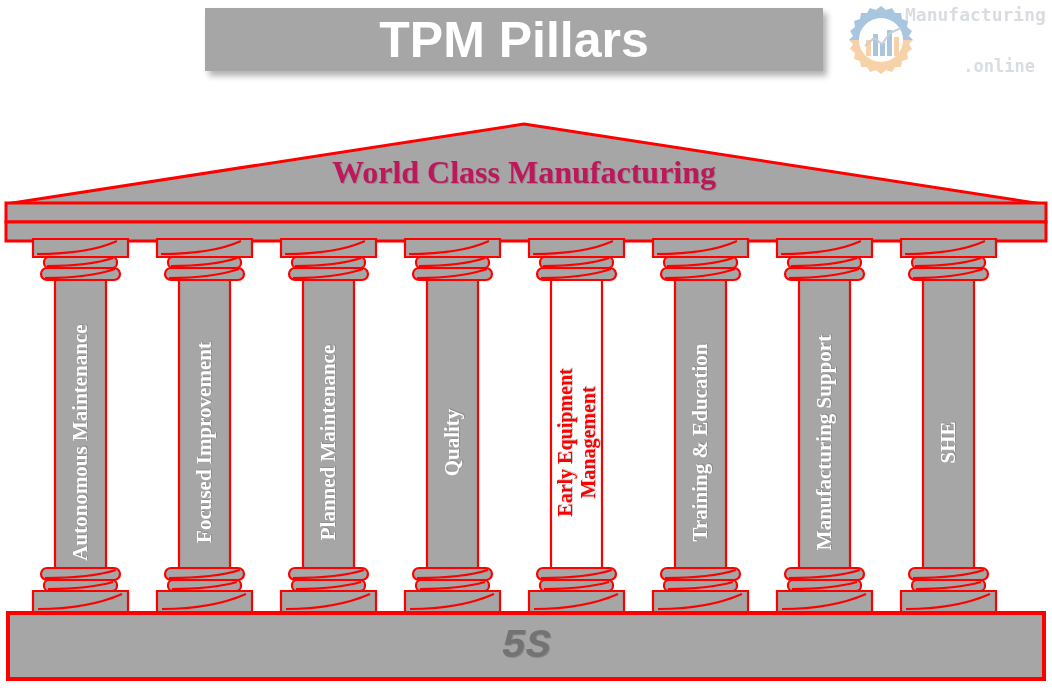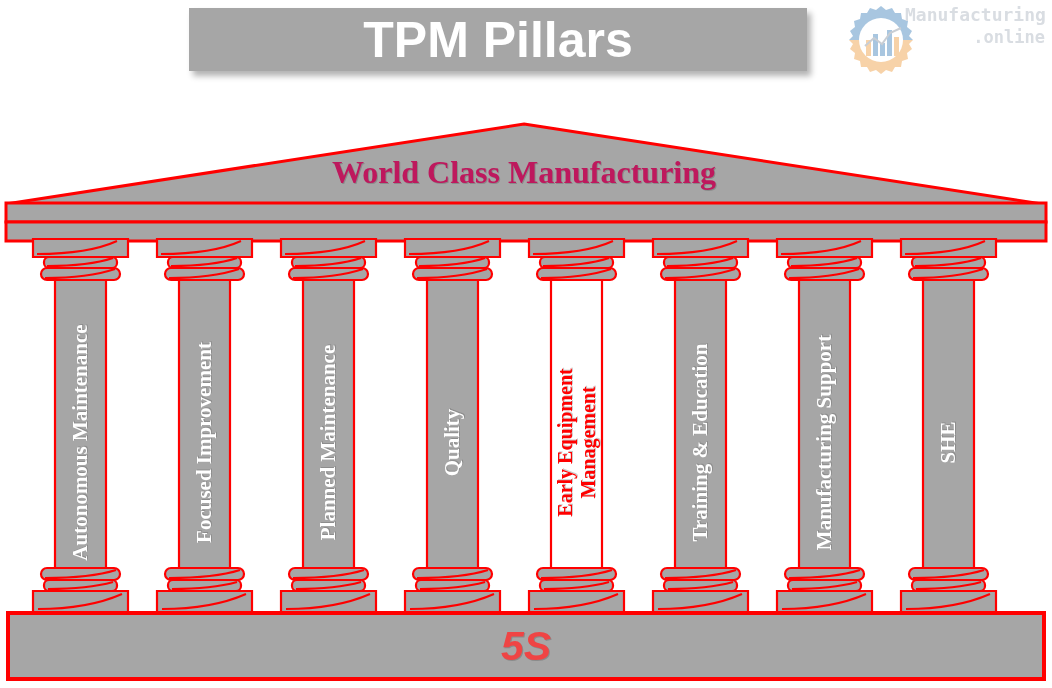--- a/index.html
+++ b/index.html
@@ -5,21 +5,21 @@
   html,body{margin:0;padding:0;background:#ffffff;}
   body{
     width:1052px;height:688px;overflow:hidden;position:relative;
     font-family:"Liberation Serif", serif;
   }
 
   
   #header{position:absolute;left:0;top:0;width:1052px;height:95px;}
 
   #title-banner{
-    position:absolute;left:189px;top:8px;width:618px;height:63px;
+    position:absolute;left:205px;top:8px;width:618px;height:63px;
     background:#a6a6a6;
     box-shadow:4px 5px 6px rgba(0,0,0,0.30);
     display:flex;align-items:center;justify-content:center;
   }
   #title-text{
     font-family:"Liberation Sans", sans-serif;
     font-weight:bold;font-size:50px;color:#ffffff;letter-spacing:0px;
     line-height:1;
   }
 
@@ -27,21 +27,21 @@
   #logo{position:absolute;left:845px;top:2px;width:205px;height:78px;}
   #logo-mark{position:absolute;left:0px;top:2px;width:72px;height:72px;}
   #logo-textblock{
     position:absolute;left:60px;top:1px;width:146px;height:76px;
     font-family:"DejaVu Sans Mono", monospace;
     color:#d9dde2;font-size:18px;line-height:23px;font-weight:bold;
   }
   .logo-line{display:block;white-space:nowrap;}
   #logo-l1{text-align:left;padding-left:20px;}
   #logo-l2{text-align:left;font-size:18px;}
-  #logo-l3{text-align:right;font-size:17px;padding-right:6px;}
+  #logo-l3{text-align:right;font-size:17px;padding-right:16px;margin-top:29px;}
 
   
   #temple{position:absolute;left:0;top:95px;width:1052px;height:593px;}
   #temple svg{display:block;}
 
   
   .pillar-label{
     position:absolute;
     transform-origin:center center;
     transform:rotate(-90deg);
@@ -58,22 +58,22 @@
     color:#ff0000;
     text-shadow:1px 1px 0 rgba(150,150,150,0.5);
     font-size:20px;
     line-height:23px;
     white-space:normal;
   }
 
   #foundation-label{
     position:absolute;left:0;top:0;width:100%;height:100%;
     display:flex;align-items:center;justify-content:center;
-    font-family:Liberation Sans, sans-serif;
-    font-weight:bold;font-style:italic;font-size:41px;color:#ef4444;
+    font-family:Liberation Mono, monospace;
+    font-weight:bold;font-style:italic;font-size:41px;color:#737373;
     text-shadow:1px 1px 0 rgba(120,120,120,0.6);
     pointer-events:none;
   }
   #pediment-label{
     position:absolute;left:0;top:0;width:100%;height:100%;
     display:flex;align-items:center;justify-content:center;
     font-family:"Liberation Serif", serif;
     font-weight:bold;font-size:32px;color:#be185d;
     text-shadow:1px 1px 0 rgba(120,120,120,0.6);
     pointer-events:none;

